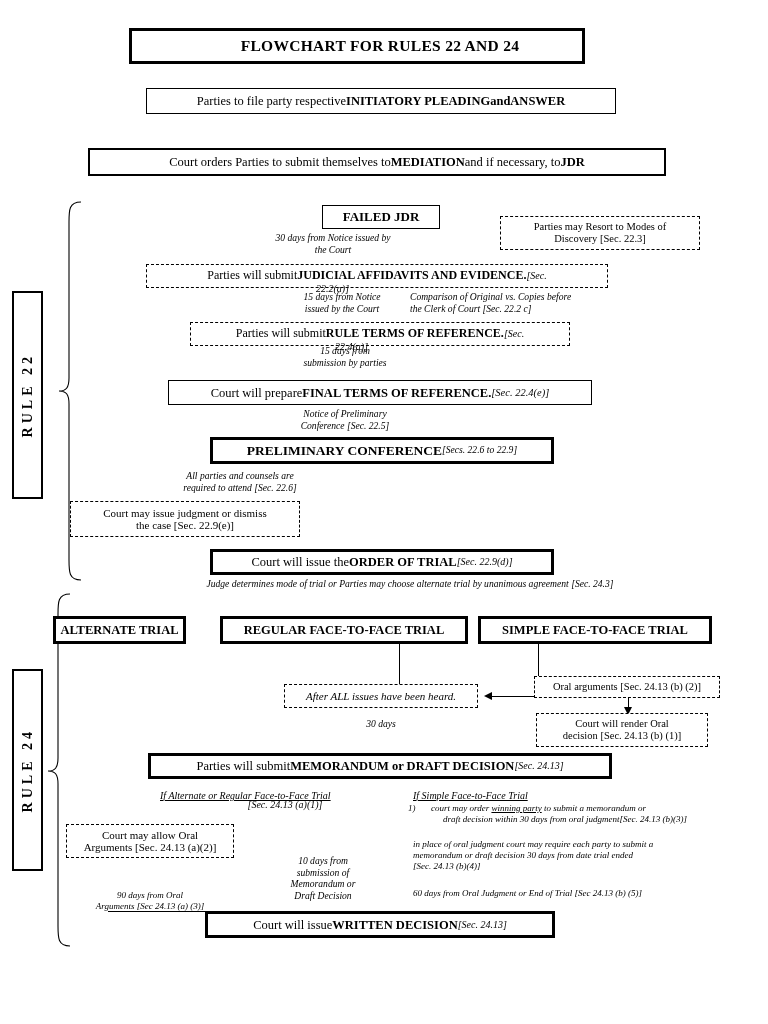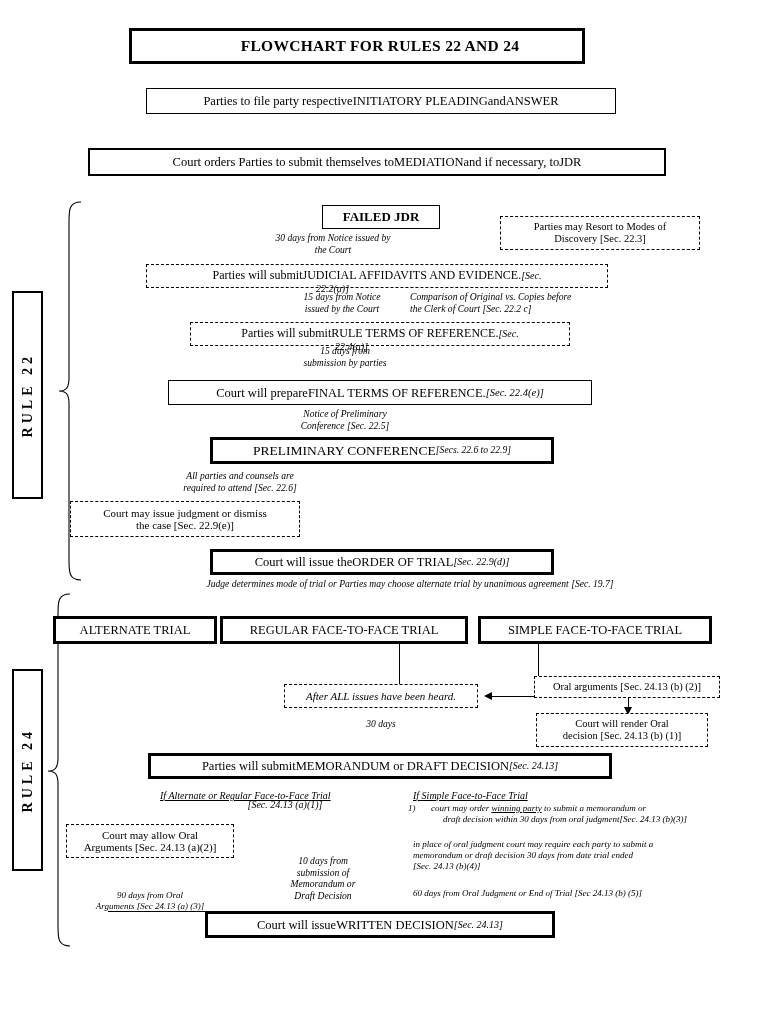--- a/index.html
+++ b/index.html
@@ -16,21 +16,21 @@
     text-align:center;line-height:1.12;
   }
   .b-thick{border:3px solid #000;}
   .b-thin{border:1px solid #000;}
   .b-med{border:2px solid #000;}
   .b-dash{border:1px dashed #000;}
   .b-dashdot{border:1px dashed #000;}
 
   .title-txt{font-weight:bold;font-size:15.5px;letter-spacing:.3px;}
   .norm{font-size:12.5px;}
-  .bld{font-weight:normal;}
+  .bld{font-weight:bold;}
   .ital{font-style:italic;}
   .small-it{font-size:9.6px;font-style:italic;line-height:1.22;}
   .small-it2{font-size:9px;font-style:italic;line-height:1.25;}
 
   
   .rule-label{
     position:absolute;border:2px solid #000;background:#fff;
     display:flex;align-items:center;justify-content:center;
   }
   .rule-label span{
@@ -136,30 +136,30 @@
   <div class="box b-dash" style="left:70px;top:501px;width:230px;height:36px;font-size:11px;white-space:pre-line;">
     <span>Court may issue judgment or dismiss
 the case [Sec. 22.9(e)]</span>
   </div>
 
   <div class="box b-thick" style="left:210px;top:549px;width:344px;height:26px;font-size:12.5px;">
     <span>Court will issue the </span>
       <span class="bld">ORDER OF TRIAL</span>
       <span class="ital" style="font-size:10px;"> [Sec. 22.9(d)]</span>
   </div>
-  <div class="note small-it" style="left:110px;top:578px;width:600px;text-align:center;">Judge determines mode of trial or Parties may choose alternate trial by unanimous agreement [Sec. 19.7]</div>
+  <div class="note small-it" style="left:110px;top:578px;width:600px;text-align:center;">Judge determines mode of trial or Parties may choose alternate trial by unanimous agreement [Sec. 24.3]</div>
 
   <div class="rule-label" style="left:12px;top:669px;width:27px;height:198px;">
     <span>RULE 24</span>
   </div>
   <svg style="left:46px;top:592px;width:26px;height:356px;" viewBox="0 0 26 356">
     <path d="M24,2 C12,2 12,10 12,22 L12,166 C12,176 9,179 2,179 C9,179 12,182 12,192 L12,334 C12,346 12,354 24,354" fill="none" stroke="#000" stroke-width="1.1"></path>
   </svg>
 
-  <div class="box b-thick" style="left:53px;top:616px;width:164px;height:28px;">
+  <div class="box b-thick" style="left:53px;top:616px;width:133px;height:28px;">
     <span class="bld" style="font-size:12.5px;">ALTERNATE TRIAL</span>
   </div>
   <div class="box b-thick" style="left:220px;top:616px;width:248px;height:28px;">
     <span class="bld" style="font-size:12.5px;">REGULAR FACE-TO-FACE TRIAL</span>
   </div>
   <div class="box b-thick" style="left:478px;top:616px;width:234px;height:28px;">
     <span class="bld" style="font-size:12.5px;">SIMPLE FACE-TO-FACE TRIAL</span>
   </div>
 
   <div class="vline" style="left:399px;top:644px;height:40px;"></div>

